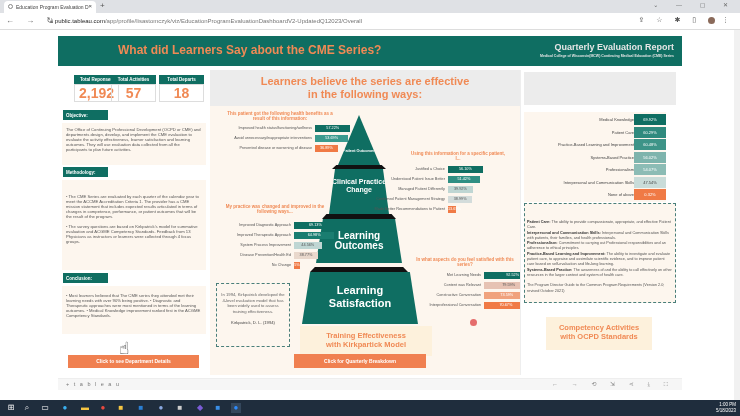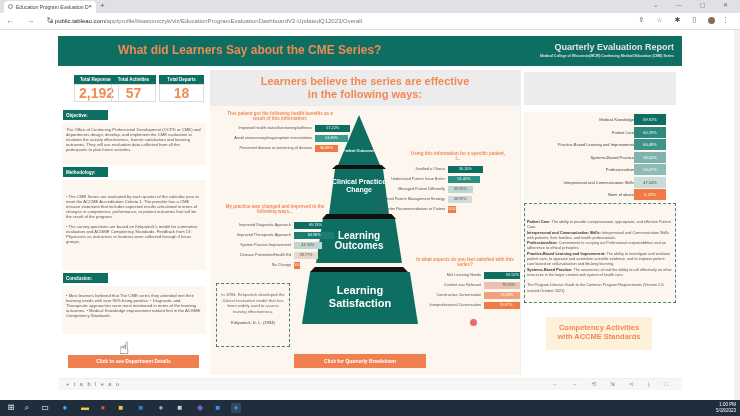--- a/index.html
+++ b/index.html
@@ -145,20 +145,24 @@
   <div class="pyr-shadow" style="left:112px;top:144px;width:74px;height:5px;clip-path:polygon(6% 0,94% 0,100% 100%,0 100%)"></div>
   <div class="pyr" style="left:106px;top:149px;width:86px;height:44px;clip-path:polygon(8% 0,92% 0,100% 100%,0 100%);font-size:10px;line-height:10px;padding:12px 16px 0">Learning Outcomes</div>
   <div class="pyr-shadow" style="left:100px;top:197px;width:98px;height:5px;clip-path:polygon(5% 0,95% 0,100% 100%,0 100%)"></div>
   <div class="pyr" style="left:92px;top:202px;width:116px;height:52px;clip-path:polygon(7% 0,93% 0,100% 100%,0 100%);font-size:11px;line-height:13px;padding:12px 14px 0">Learning Satisfaction</div>
 
   <div class="cite">
     <div>In 1994, Kirkpatrick developed the 4-level evaluation model that has been widely used to assess training effectiveness.</div>
     <div class="a">Kirkpatrick, D. L. (1994)</div>
   </div>
 
+  <div class="te">
+    <div>Training Effectiveness</div>
+    <div>with Kirkpartick Model</div>
+  </div>
 
   <div class="btn-orange" style="left:84px;top:284px;width:132px;height:14px;line-height:14px">Click for Quarterly Breakdown</div>
 <div class="barrow" style="left: 105px; top: 55px; width: 60px;">
       <span class="lbl">Improved health status/functioning/wellness</span>
       <span class="bar" style="width: 35.4764px; background: rgb(15, 110, 98);">57.22%</span>
     </div>
     <div class="barrow" style="left: 105px; top: 65px; width: 60px;">
       <span class="lbl">Avoid unnecessary/inappropriate interventions</span>
       <span class="bar" style="width: 33.2878px; background: rgb(58, 154, 142);">53.69%</span>
     </div>
@@ -261,21 +265,21 @@
   <div class="defs" id="defs-box">
       <div><b>Patient Care:</b><span> The ability to provide compassionate, appropriate, and effective Patient Care.</span></div>
       <div><b>Interpersonal and Communication Skills:</b><span> Interpersonal and Communication Skills with patients, their families, and health professionals.</span></div>
       <div><b>Professionalism:</b><span> Commitment to carrying out Professional responsibilities and an adherence to ethical principles.</span></div>
       <div><b>Practice-Based Learning and Improvement:</b><span> The ability to investigate and evaluate patient care, to appraise and assimilate scientific evidence, and to improve patient care based on self-evaluation and life-long learning.</span></div>
       <div><b>Systems-Based Practice:</b><span> The awareness of and the ability to call effectively on other resources in the larger context and system of health care.</span></div>
       <div style="margin-top: 5px;">The Program Director Guide to the Common Program Requirements (Version 2.0; revised October 2021)</div>
     </div>
   <div class="ce">
     <div>Competency Activities</div>
-    <div>with ACCME Standards</div>
+    <div>with OCPD Standards</div>
   </div>
 </div>
 
 <div class="tblfoot">
   <span class="logo">+ t a b l e a u</span>
   <span class="tools">← → ⟲ ⇲ ⋖ ⤓ ⛶</span>
 </div>
 
 <div class="taskbar">
   <div class="tb-icon" style="left:6px">⊞</div>

